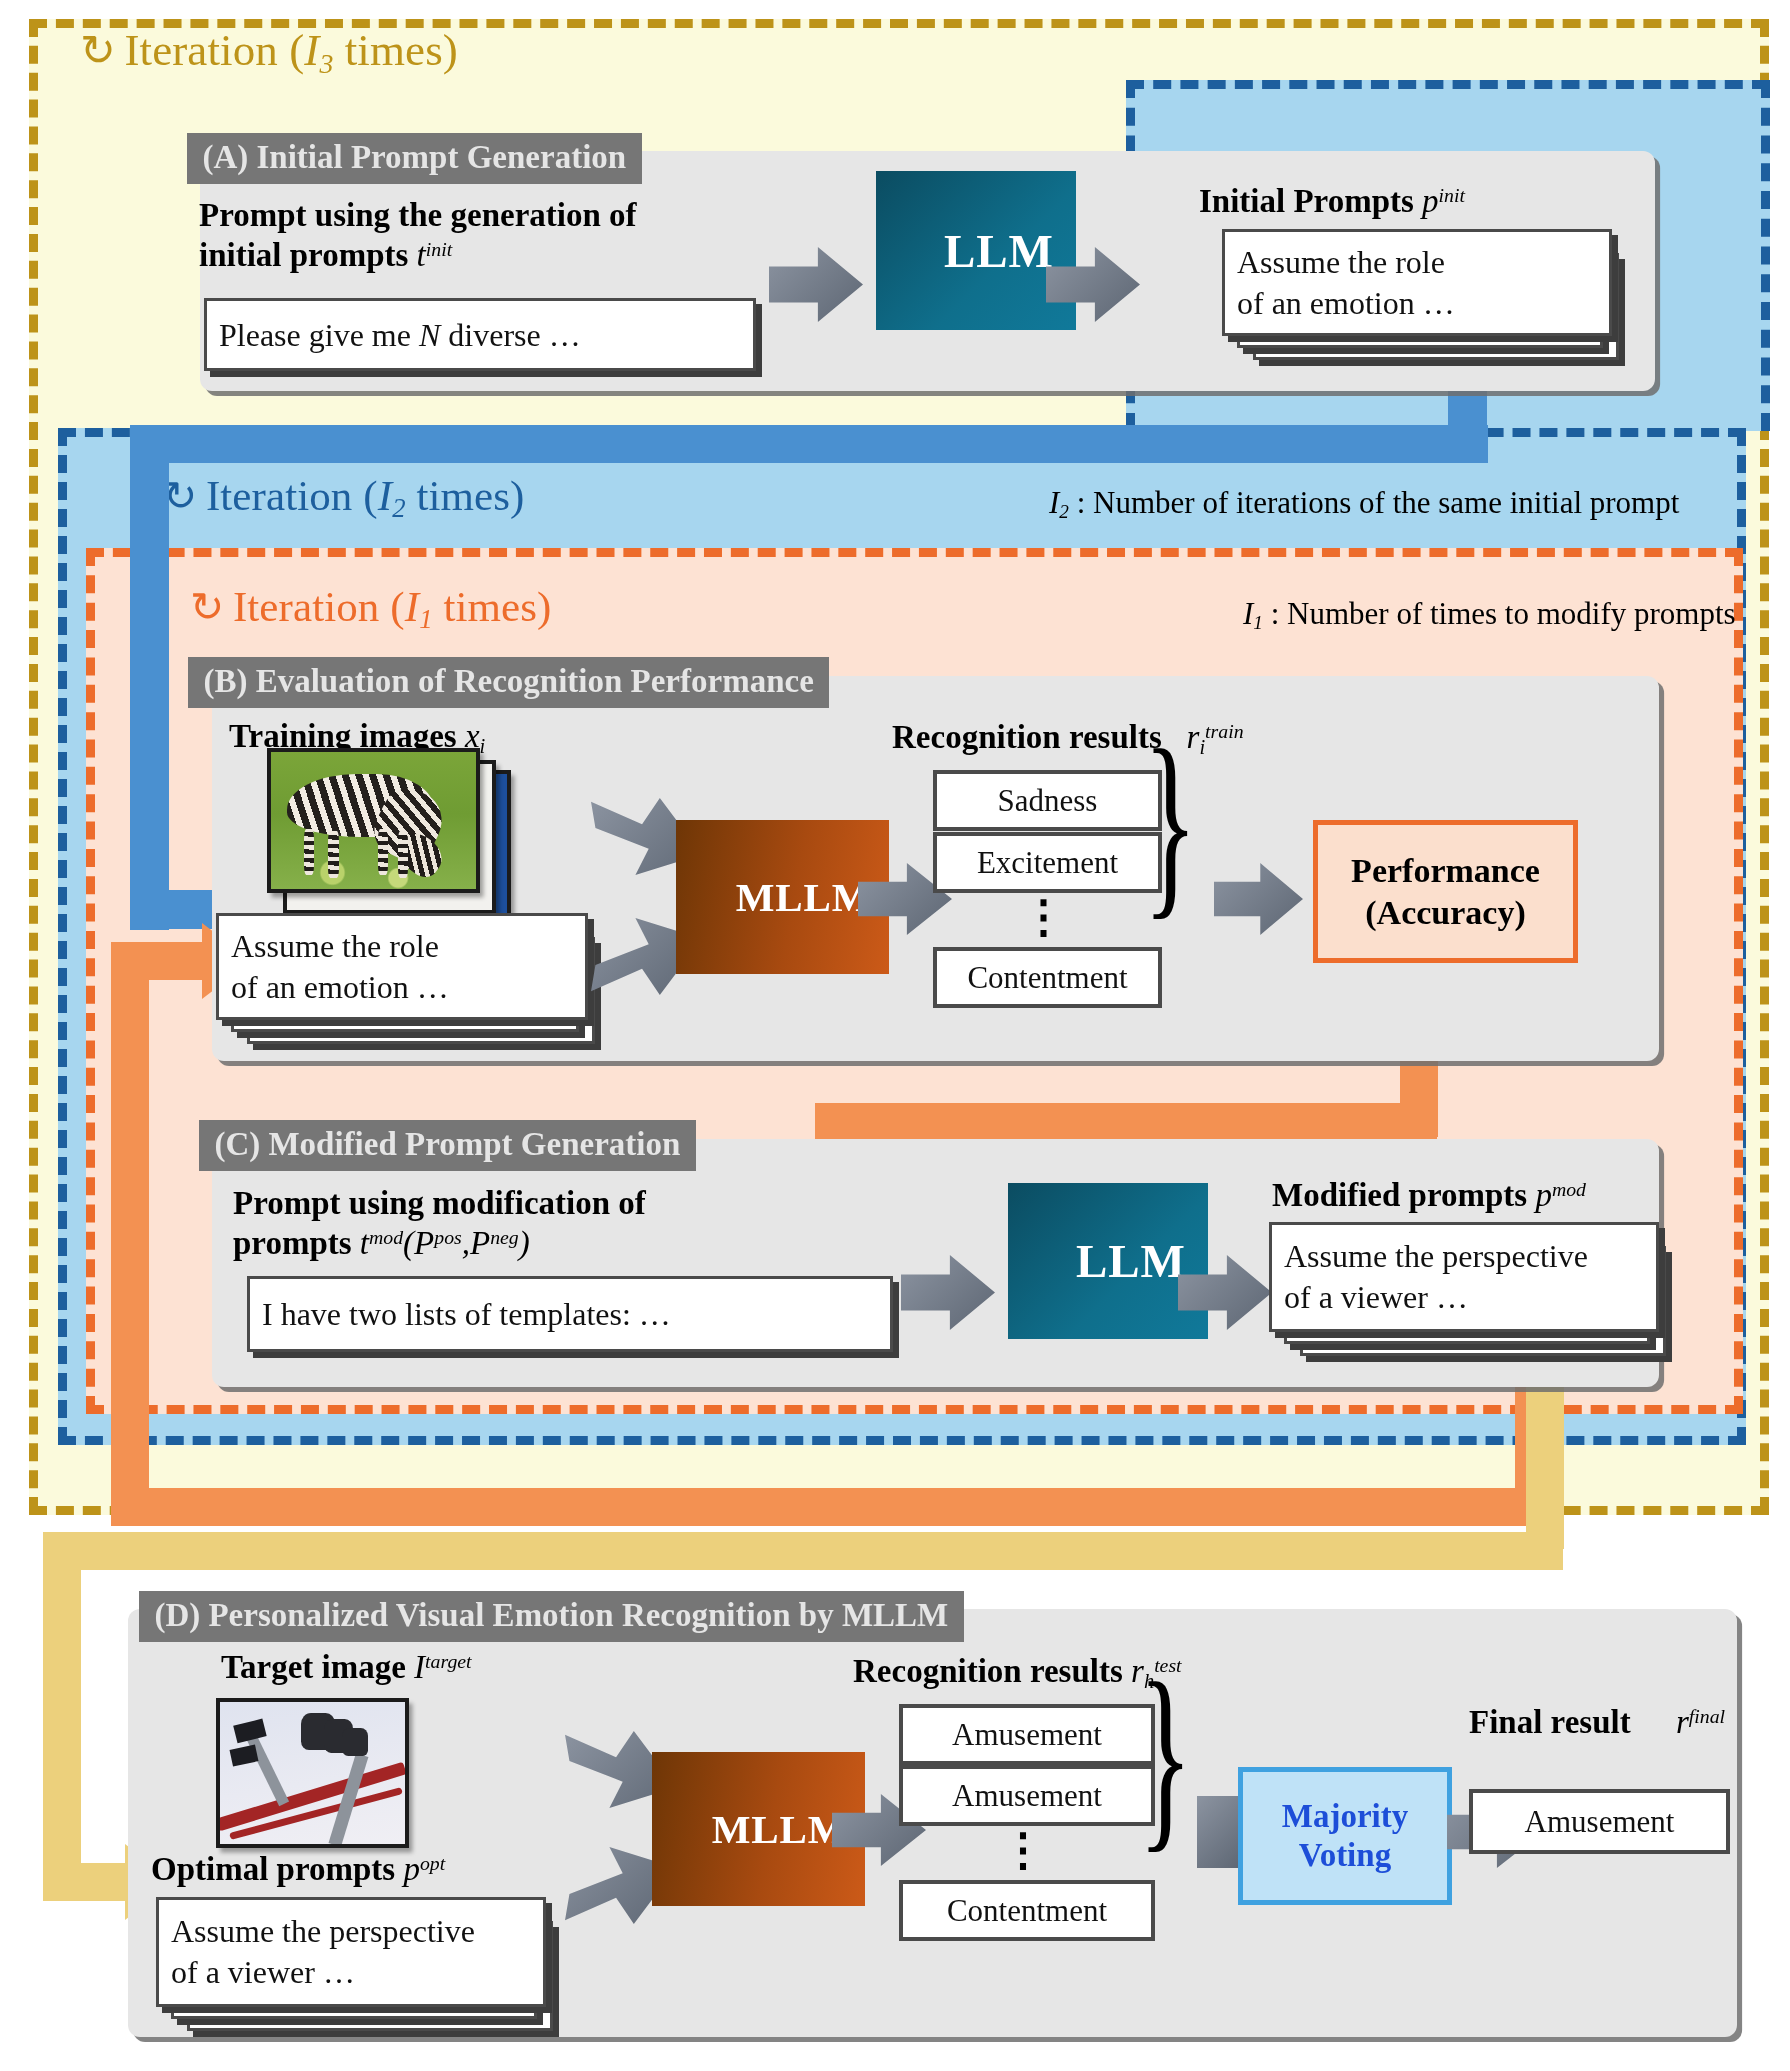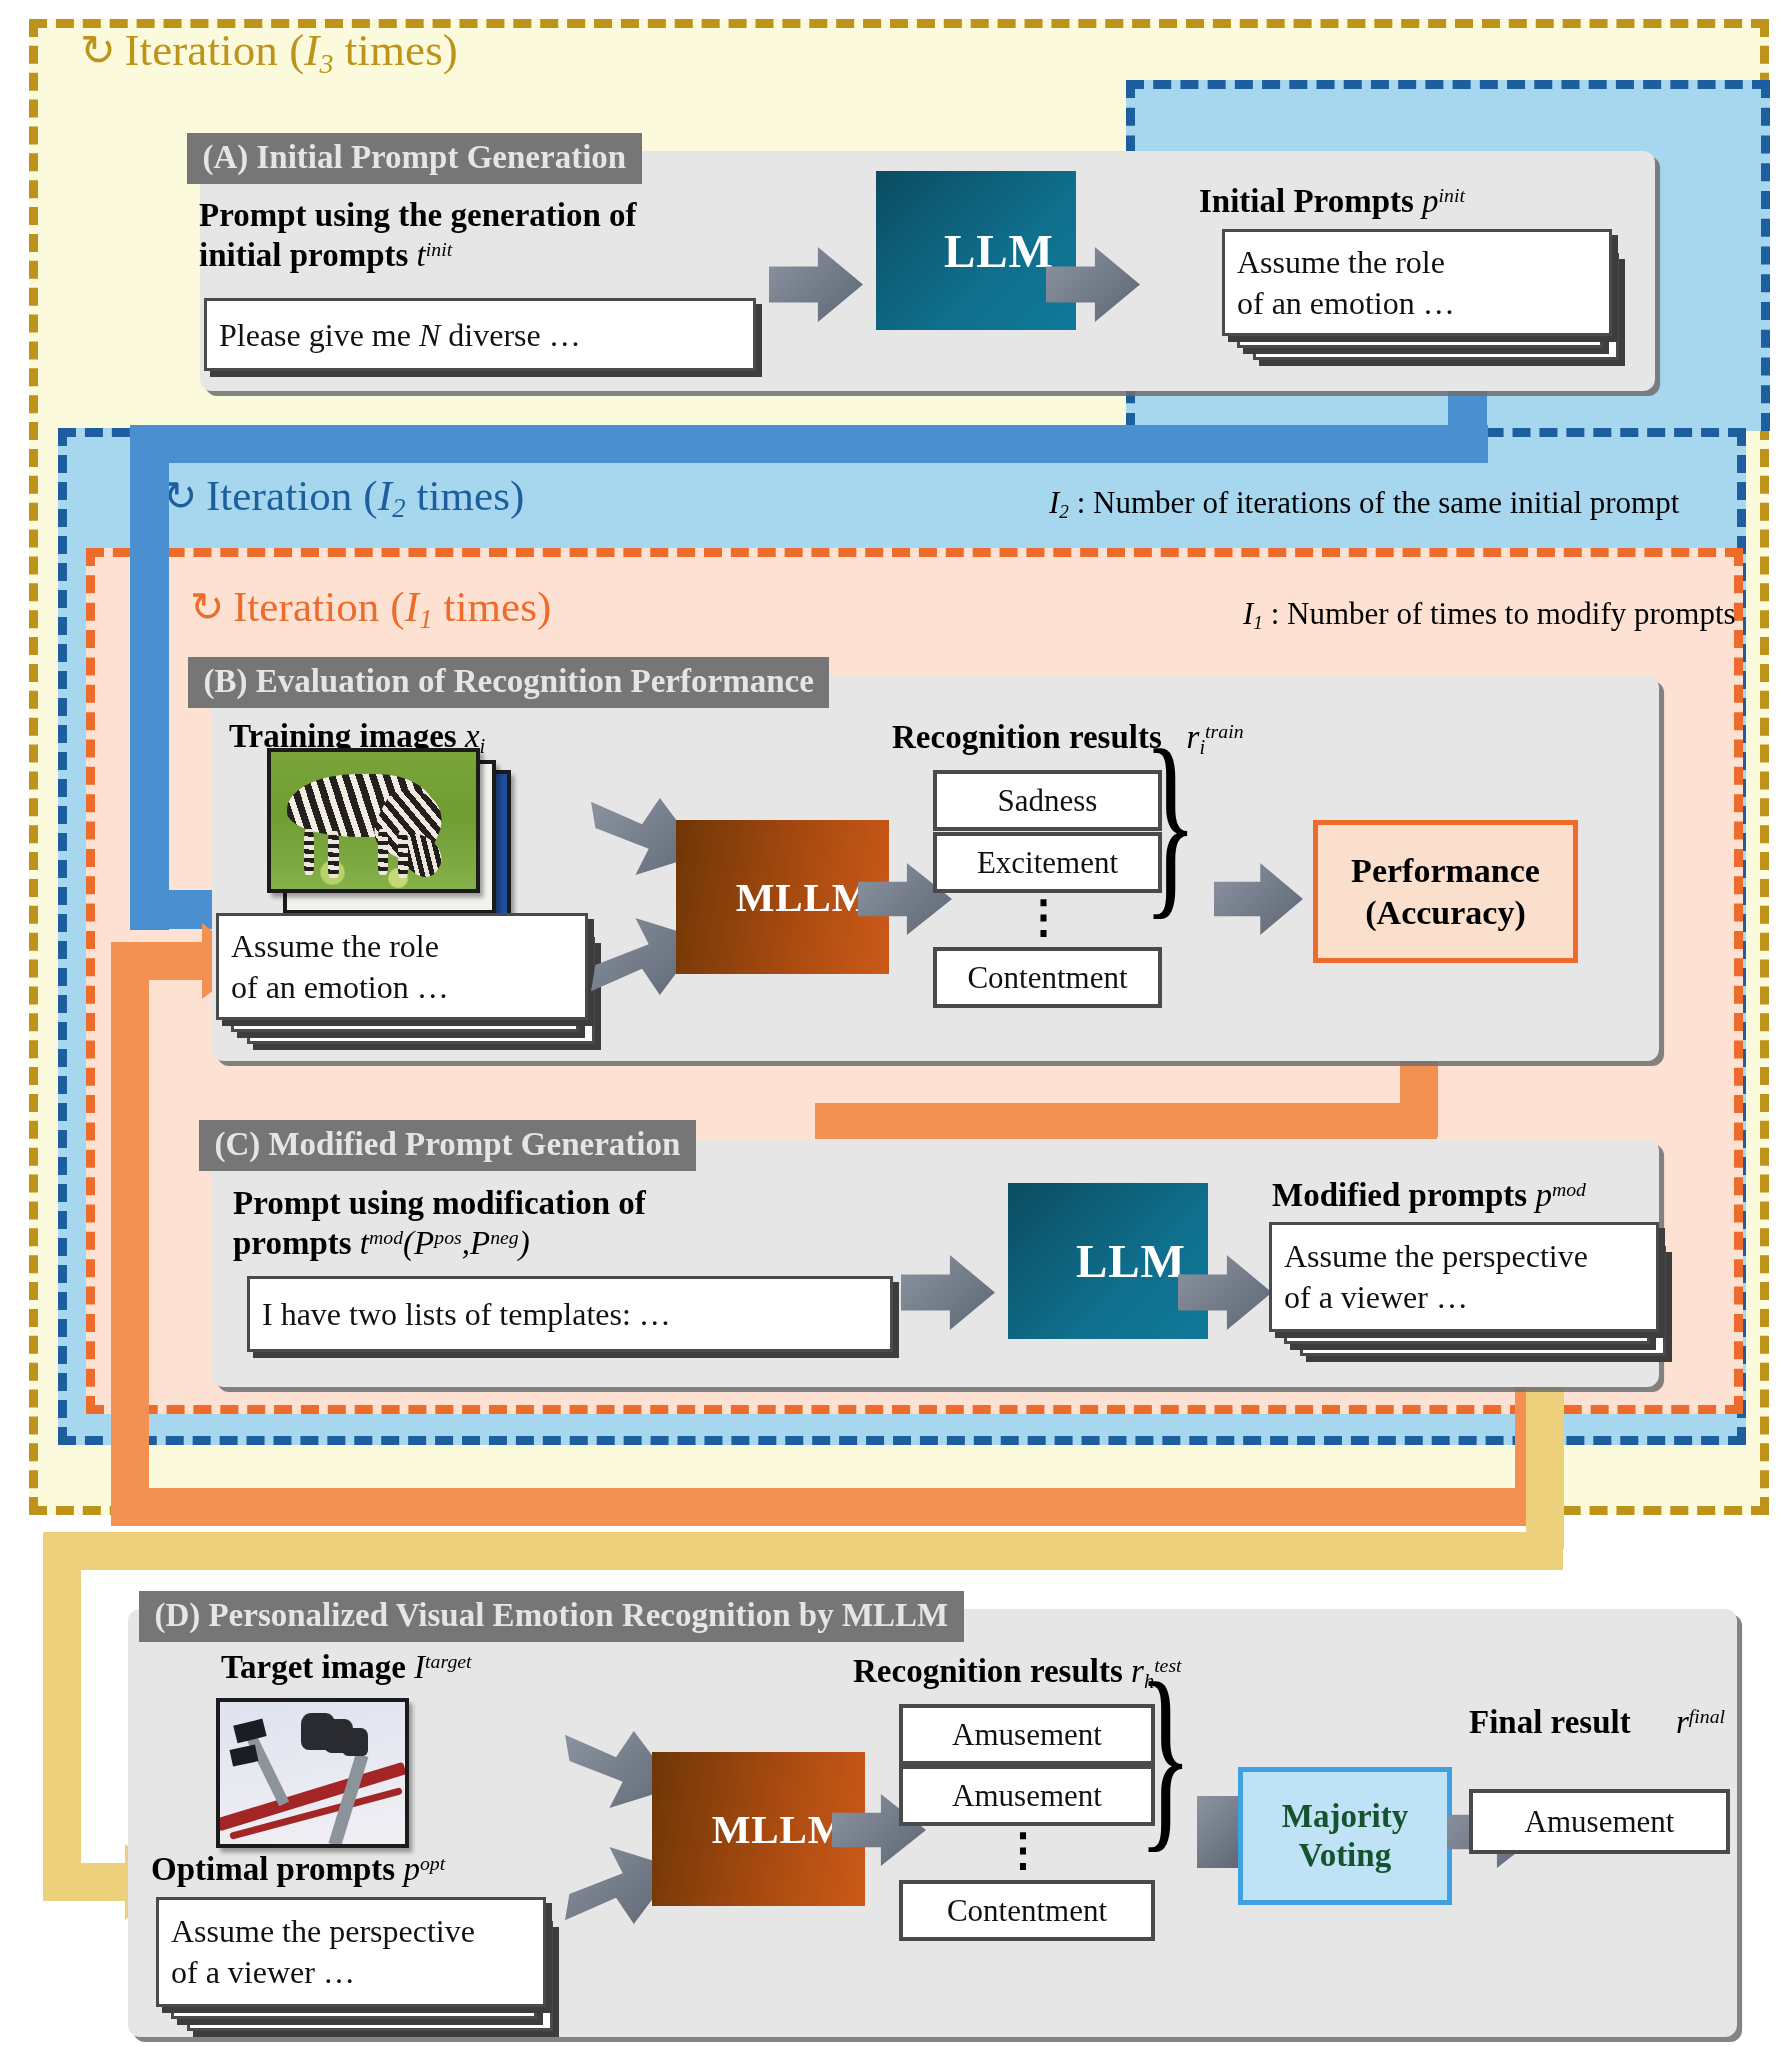--- a/index.html
+++ b/index.html
@@ -63,21 +63,21 @@
        background:linear-gradient(135deg,#0b4c61 0%,#0f6f8c 60%,#10799a 100%);padding-left:46px;}
   .mllm{position:absolute;display:flex;align-items:center;justify-content:center;
        color:#fff;font-weight:bold;font-size:41px;letter-spacing:0.9px;
        background:linear-gradient(100deg,#6e3606 0%,#a84a10 55%,#cc5a18 100%);padding-left:42px;}
 
   .perf{position:absolute;background:#fbdfcd;border:5.1px solid #ed6c2b;
         display:flex;flex-direction:column;align-items:center;justify-content:center;
         font-weight:bold;font-size:34px;color:#000;line-height:1.22;text-align:center;}
   .vote{position:absolute;background:#bfe2f7;border:5.1px solid #3fa1e0;
         display:flex;flex-direction:column;align-items:center;justify-content:center;
-        font-weight:bold;font-size:33px;color:#14532d;line-height:1.18;text-align:center;}
+        font-weight:bold;font-size:33px;color:#1d4ed8;line-height:1.18;text-align:center;}
 
   
   .gar{position:absolute;
        background:linear-gradient(135deg,#8c94a1 0%,#5d6673 100%);}
   .gar.r{clip-path:polygon(0 26%,52% 26%,52% 0,100% 50%,52% 100%,52% 74%,0 74%);}
   .gar.dr{clip-path:polygon(0 6%,46% 30%,62% 2%,100% 62%,40% 84%,52% 56%,4% 34%);}
   .gar.ur{clip-path:polygon(4% 66%,52% 44%,40% 16%,100% 38%,62% 98%,46% 70%,0 94%);}
   .gar.plain{clip-path:none;}
 
   

